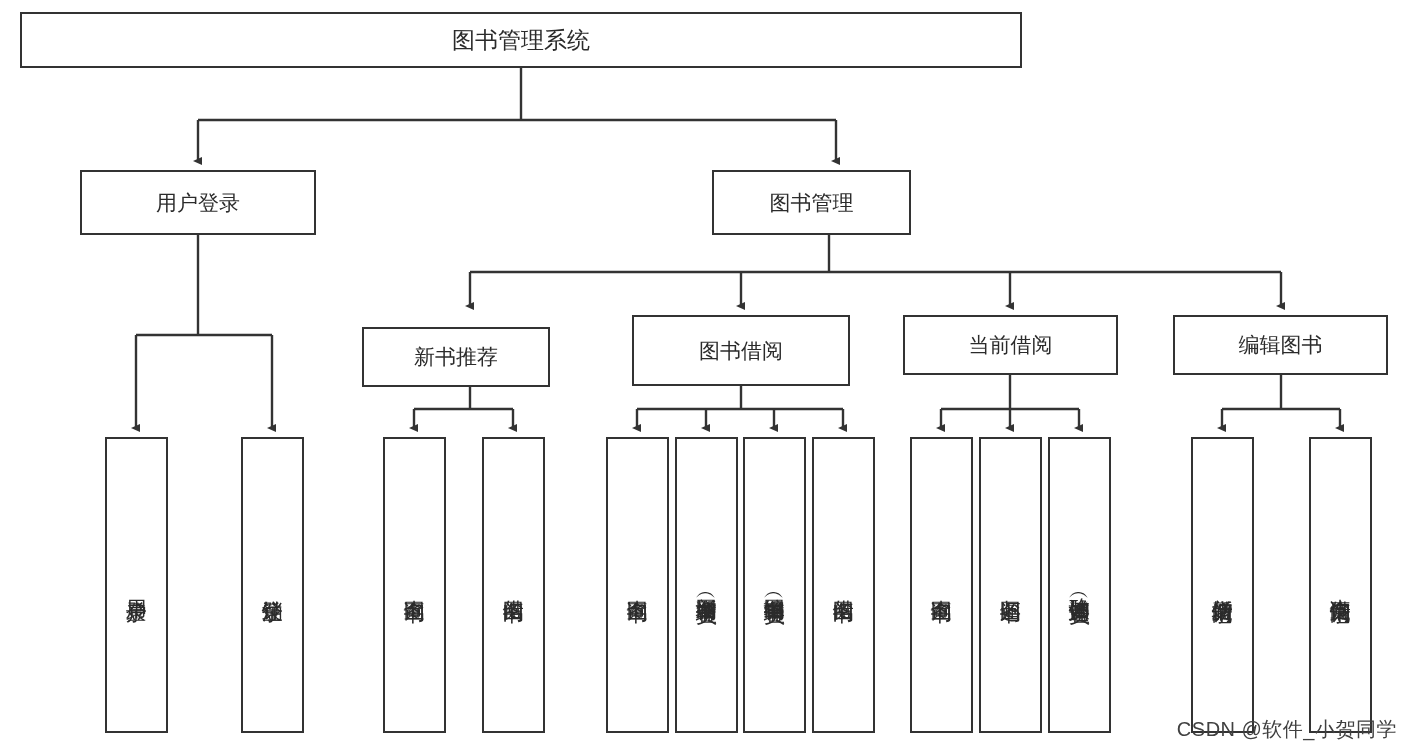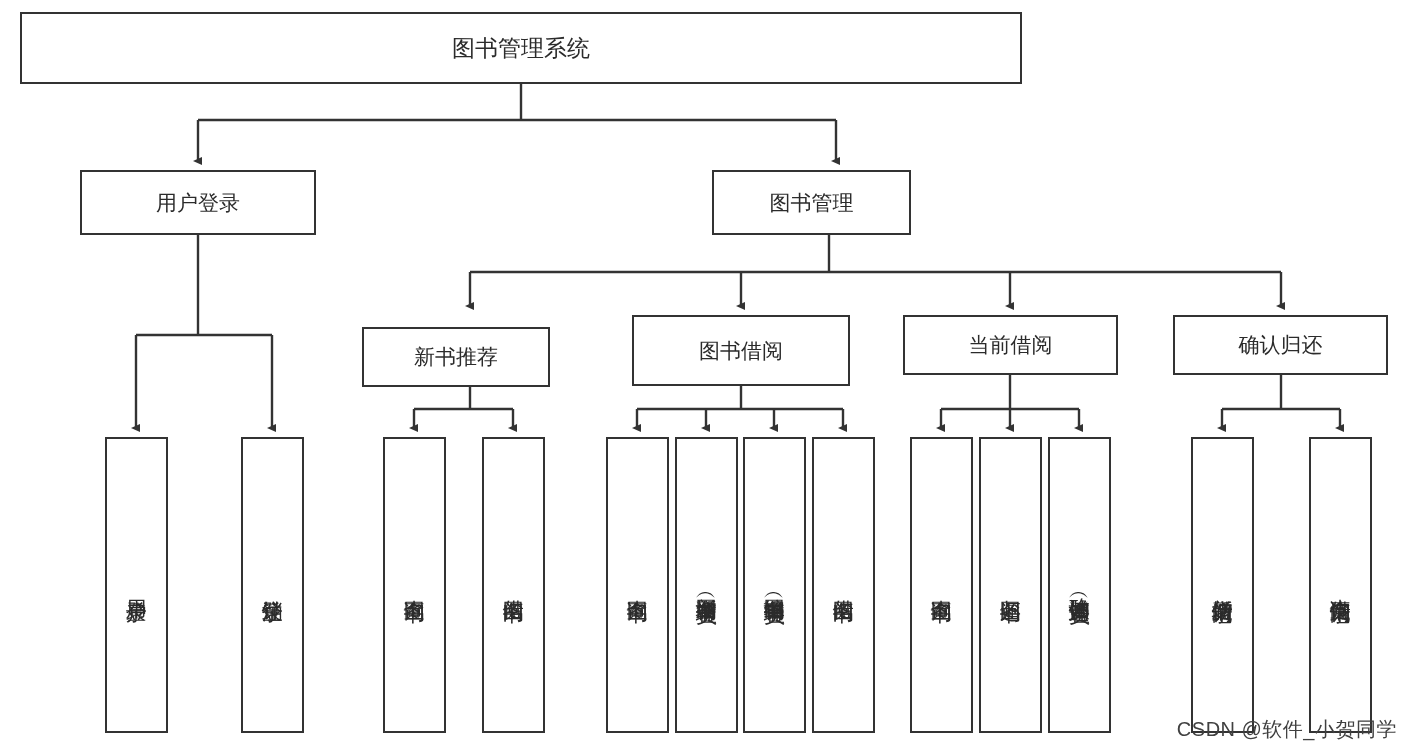--- a/index.html
+++ b/index.html
@@ -103,42 +103,42 @@
       <path d="M1010,409 L1010,428" marker-end="url(#arrow)"></path>
       <path d="M1079,409 L1079,428" marker-end="url(#arrow)"></path>
 
       <path d="M1281,375 L1281,409"></path>
       <path d="M1222,409 L1340,409"></path>
       <path d="M1222,409 L1222,428" marker-end="url(#arrow)"></path>
       <path d="M1340,409 L1340,428" marker-end="url(#arrow)"></path>
     </g>
   </svg>
 
-  <div class="node root" style="left:20px;top:12px;width:1002px;height:72px;">
+  <div class="node root" style="left:20px;top:12px;width:1002px;height:56px;">
     <span>图书管理系统</span>
   </div>
 
   <div class="node lvl2" style="left:80px;top:170px;width:236px;height:65px;">
     <span>用户登录</span>
   </div>
   <div class="node lvl2" style="left:712px;top:170px;width:199px;height:65px;">
     <span>图书管理</span>
   </div>
 
   <div class="node lvl3" style="left:362px;top:327px;width:188px;height:60px;">
     <span>新书推荐</span>
   </div>
   <div class="node lvl3" style="left:632px;top:315px;width:218px;height:71px;">
     <span>图书借阅</span>
   </div>
   <div class="node lvl3" style="left:903px;top:315px;width:215px;height:60px;">
     <span>当前借阅</span>
   </div>
   <div class="node lvl3" style="left:1173px;top:315px;width:215px;height:60px;">
-    <span>确认归还</span>
+    <span>编辑图书</span>
   </div>
 
   <div class="leaf" style="left:105px;top:437px;width:63px;height:296px;">
     <span class="vtext">用户登录</span>
   </div>
   <div class="leaf" style="left:241px;top:437px;width:63px;height:296px;">
     <span class="vtext">注销登录</span>
   </div>
 
   <div class="leaf" style="left:383px;top:437px;width:63px;height:296px;">

